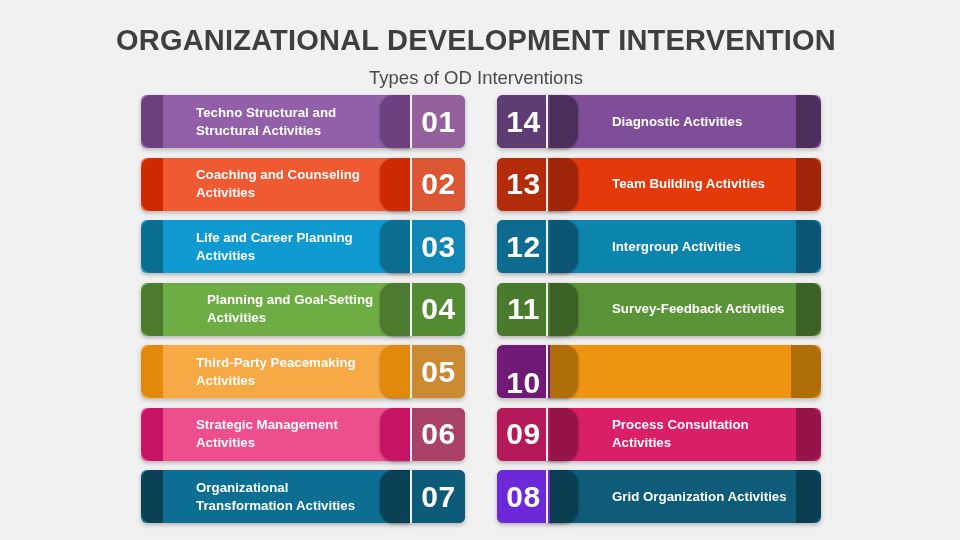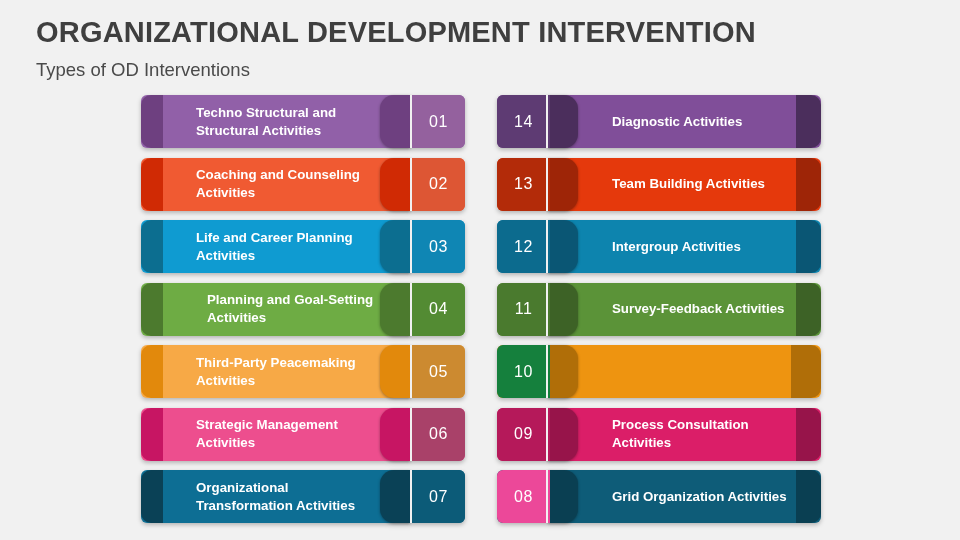--- a/index.html
+++ b/index.html
@@ -12,22 +12,23 @@
     background: #f1f1f1;
     font-family: "Liberation Sans", sans-serif;
     overflow: hidden;
     position: relative;
   }
 
   
   #header {
     position: absolute;
     left: 36px;
-    top: 16px;
+    top: 24px;
     width: 880px;
+    text-align: center;
   }
   #slide-title {
     font-size: 29px;
     font-weight: bold;
     color: #3f3f3f;
     letter-spacing: 0.2px;
     line-height: 1.15;
     white-space: nowrap;
   }
   #slide-subtitle {
@@ -134,22 +135,22 @@
     bottom: 0;
     width: 53px;
     display: flex;
     align-items: center;
     justify-content: center;
   }
   .row-left  .numbox { right: 0; border-top-right-radius: 6px; border-bottom-right-radius: 6px; }
   .row-right .numbox { left: 0;  border-top-left-radius: 6px;  border-bottom-left-radius: 6px; }
 
   .num {
-    font-size: 16px;
-    font-weight: normal;
+    font-size: 30px;
+    font-weight: bold;
     color: #ffffff;
     letter-spacing: 0.5px;
     line-height: 1;
   }
 
   .label {
     font-size: 13.3px;
     font-weight: bold;
     color: #ffffff;
     line-height: 1.32;
@@ -299,21 +300,21 @@
         <div class="tab" style="background: rgb(61, 98, 38);"></div>
         <div class="numbox" style="background: rgb(74, 122, 46);">
           <span class="num">11</span>
         </div>
         <div class="sep"></div>
       </div>
       <div class="row row-right" style="top: 250px;">
         <div class="plate" style="background: rgb(238, 148, 16);"></div>
         <div class="cap" style="background: rgb(176, 110, 8);"></div>
         <div class="tab" style="background: rgb(176, 110, 8);"></div>
-        <div class="numbox" style="background: #15803d;">
+        <div class="numbox" style="background: #701a75; align-items: flex-end;">
           <span class="num">10</span>
         </div>
         <div class="sep"></div>
       </div>
       <div class="row row-right" style="top: 312.5px;">
         <div class="plate" style="background: rgb(219, 30, 104);"></div>
         <div class="cap" style="background: rgb(151, 20, 74);"></div>
         <div class="body" style="background: rgb(219, 30, 104);">
           <div class="label">Process Consultation Activities</div>
         </div>
@@ -323,19 +324,19 @@
         </div>
         <div class="sep"></div>
       </div>
       <div class="row row-right" style="top: 375px;">
         <div class="plate" style="background: rgb(14, 92, 120);"></div>
         <div class="cap" style="background: rgb(10, 63, 82);"></div>
         <div class="body" style="background: rgb(14, 92, 120);">
           <div class="label">Grid Organization Activities</div>
         </div>
         <div class="tab" style="background: rgb(10, 63, 82);"></div>
-        <div class="numbox" style="background: #ec4899; align-items: center;">
+        <div class="numbox" style="background: #6d28d9; align-items: center;">
           <span class="num">08</span>
         </div>
         <div class="sep"></div>
       </div>
     </div>
 </div>
 
 </body></html>

